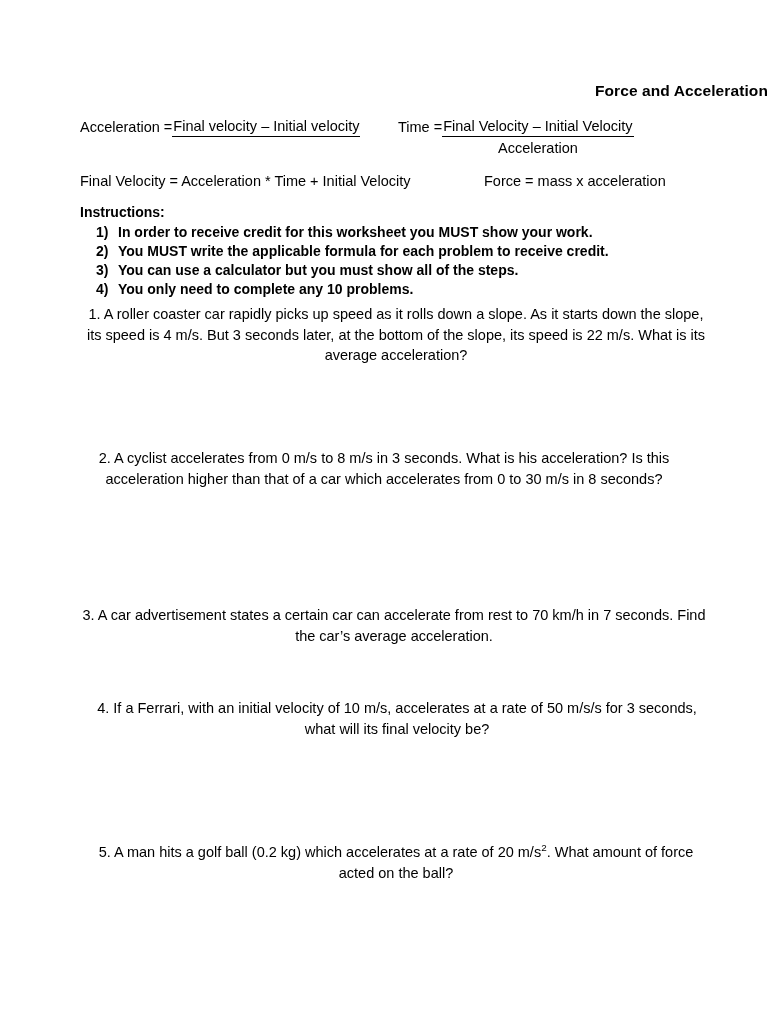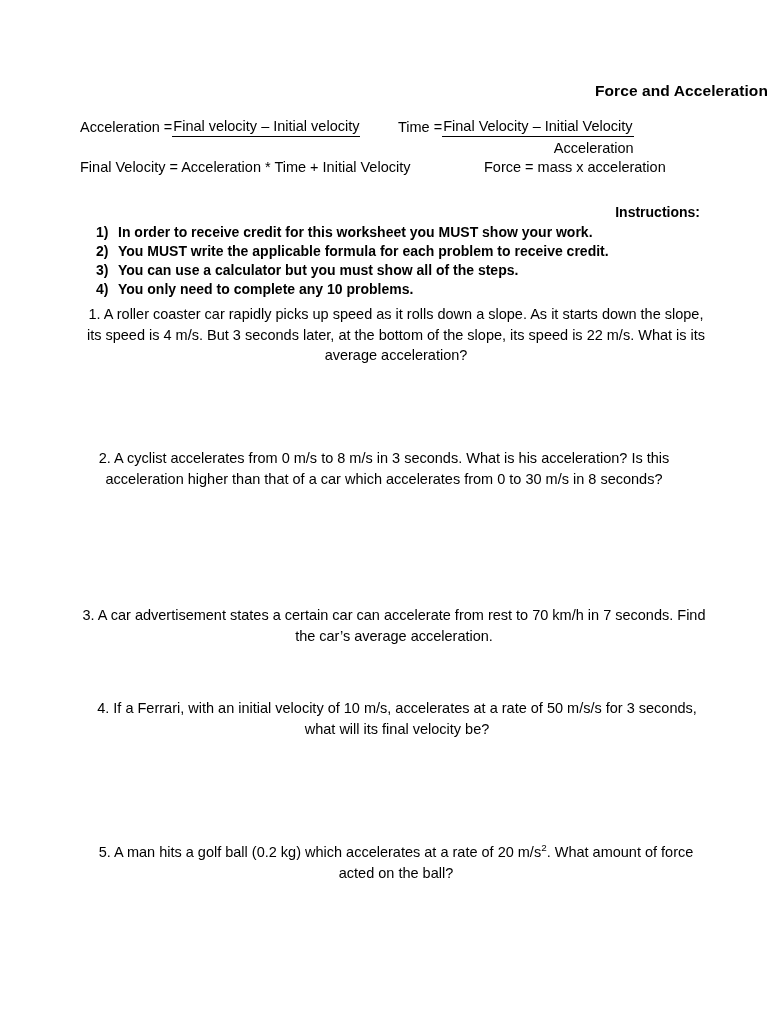--- a/index.html
+++ b/index.html
@@ -71,54 +71,54 @@
   .frac-group.right { left: 318px; }
 
   .frac-lead {
     display: inline-block;
     vertical-align: top;
     line-height: 20px;
   }
   .frac {
     display: inline-block;
     vertical-align: top;
-    text-align: right;
+    text-align: center;
   }
   .frac .num {
     display: block;
     line-height: 19px;
     border-bottom: 1px solid #000;
     padding: 0 1px 0px 1px;
   }
   .frac .den {
     display: block;
     line-height: 20px;
     padding-top: 1px;
   }
 
   .formula-row2 {
     position: relative;
     height: 22px;
+    margin-top: 14px;
   }
   .formula-row2 .f-left  { position: absolute; left: 0px;   top: 0; white-space: nowrap; line-height: 20px; }
   .formula-row2 .f-right { position: absolute; left: 404px; top: 0; white-space: nowrap; line-height: 20px; }
 
   
   .instructions {
     position: absolute;
     left: 80px;
     top: 203px;
     width: 620px;
     font-size: 14px;
     font-weight: bold;
   }
   .instructions-heading {
     line-height: 19px;
     margin: 0 0 1px 0;
-    text-align: right;
   }
   .instruction-item {
     position: relative;
     padding-left: 38px;
     line-height: 19px;
   }
   .instruction-item .marker {
     position: absolute;
     left: 16px;
     top: 0;

